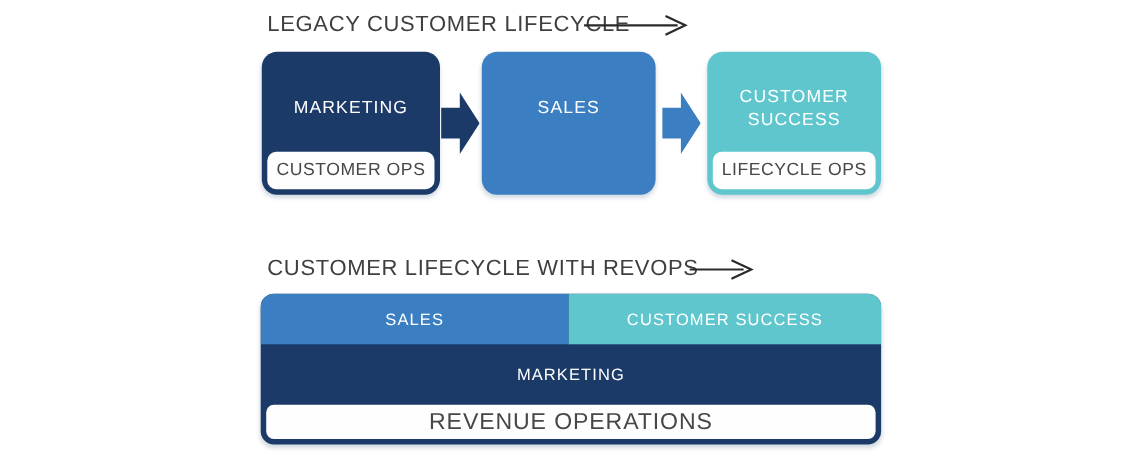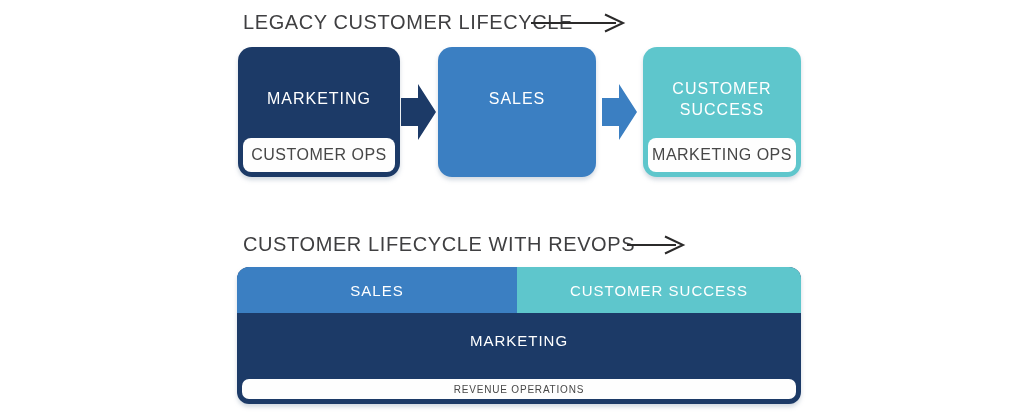--- a/index.html
+++ b/index.html
@@ -88,25 +88,25 @@
   .seg-sales { width: 280px; background: #3b7fc2; }
   .seg-cs    { flex: 1; background: #5ec6cc; }
   .revops-mid-row {
     height: 55px;
     display: flex; align-items: center; justify-content: center;
     color: #ffffff; font-size: 15px; letter-spacing: 1px;
   }
   .revops-bottom-row {
     position: absolute;
     left: 5px; right: 5px; bottom: 5px;
-    height: 20px;
+    height: 31px;
     background: #fefefe;
     border-radius: 7px;
     display: flex; align-items: center; justify-content: center;
-    color: #474747; font-size: 10px; letter-spacing: 0.8px;
+    color: #474747; font-size: 21px; letter-spacing: 0.8px;
   }
 </style>
 </head>
 <body>
 
 <div class="canvas">
 
   <div class="section-title title-legacy">LEGACY CUSTOMER LIFECYCLE</div>
   <span class="title-arrow title-arrow-legacy">
     <svg width="96" height="22" viewBox="0 0 96 22">
@@ -131,21 +131,21 @@
   </div>
 
   <span class="flow-arrow flow-arrow-2">
     <svg width="35" height="56" viewBox="0 0 35 56">
       <polygon points="0,14 17,14 17,0 35,28 17,56 17,42 0,42" fill="#3b7fc2"></polygon>
     </svg>
   </span>
 
   <div class="stage-box stage-teal box-cs">
     <div class="stage-label">CUSTOMER SUCCESS</div>
-    <div class="ops-panel">MARKETING OPS</div>
+    <div class="ops-panel">LIFECYCLE OPS</div>
   </div>
 
   <div class="section-title title-revops">CUSTOMER LIFECYCLE WITH REVOPS</div>
   <span class="title-arrow title-arrow-revops">
     <svg width="60" height="22" viewBox="0 0 60 22">
       <line x1="1" y1="11" x2="50" y2="11" stroke="#2b2a2a" stroke-width="2"></line>
       <polyline points="39,2.5 57,11 39,19.5" fill="none" stroke="#2b2a2a" stroke-width="2"></polyline>
     </svg>
   </span>
 

